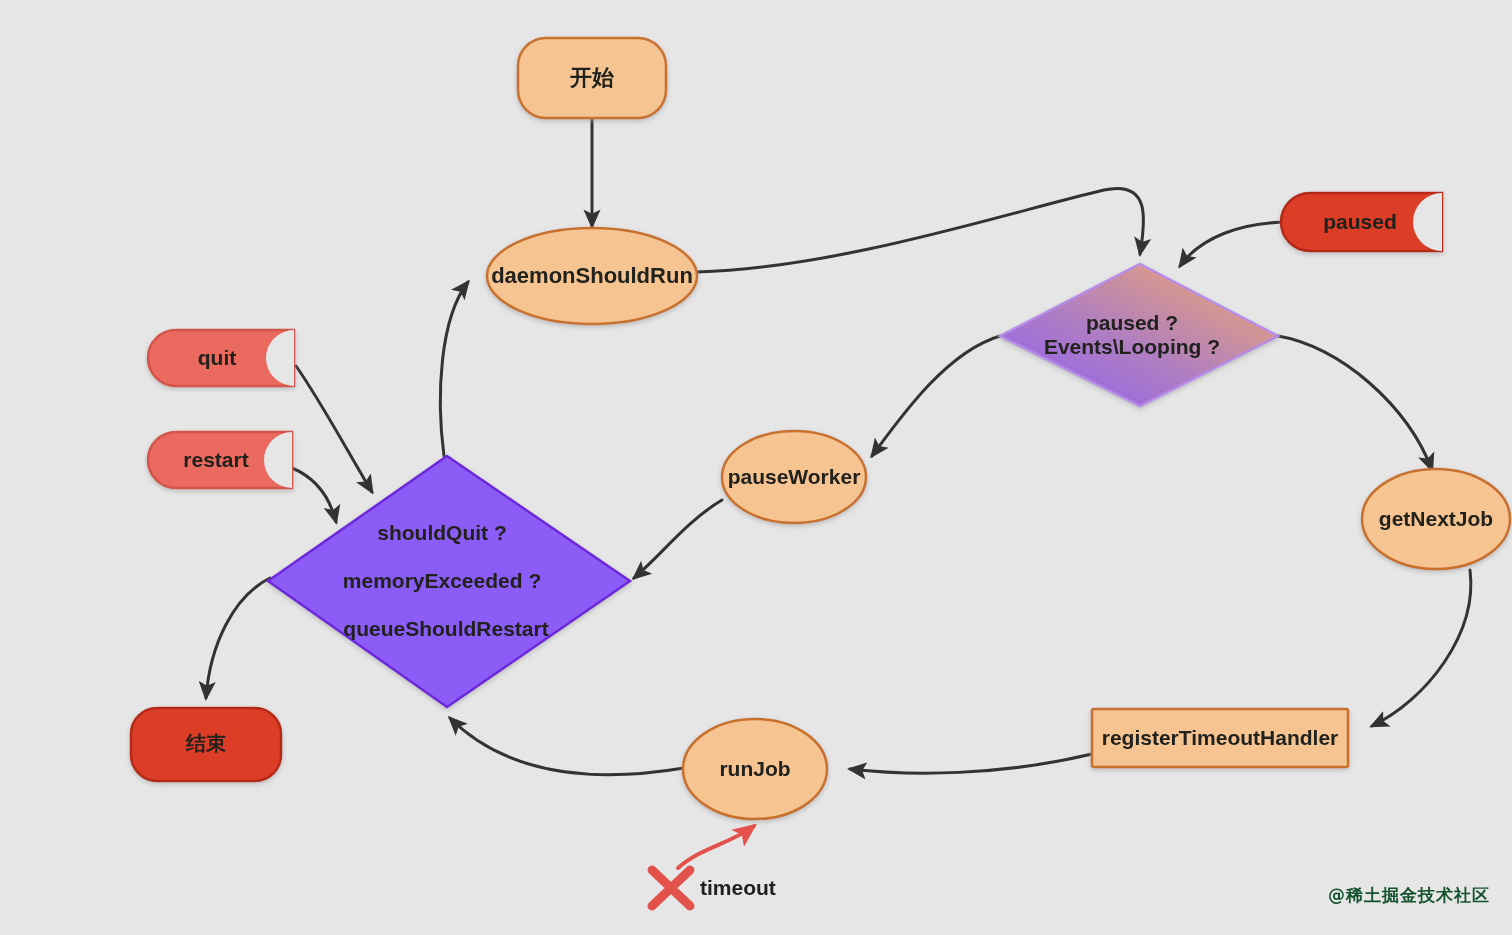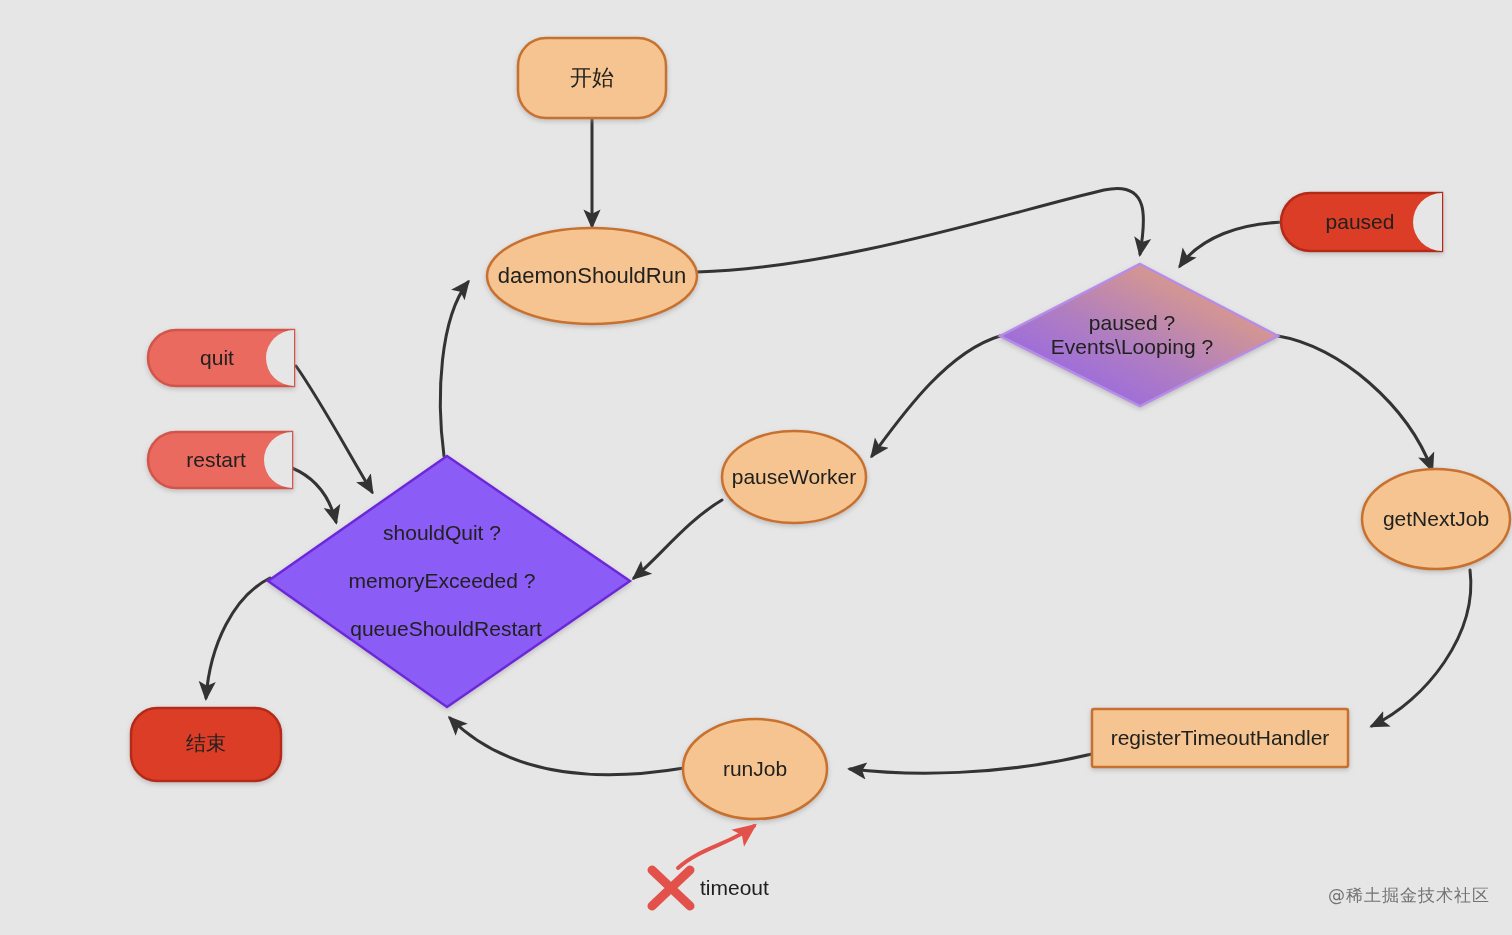--- a/index.html
+++ b/index.html
@@ -7,20 +7,21 @@
     padding: 0;
     background: #e6e6e6;
   }
   #canvas {
     position: relative;
     width: 1512px;
     height: 935px;
     background: #e6e6e6;
     overflow: hidden;
     font-family: "Liberation Sans", sans-serif;
+    font-weight: bold;
   }
   #flow-svg {
     position: absolute;
     top: 0;
     left: 0;
     width: 1512px;
     height: 935px;
   }
   .node-label {
     font-family: "Liberation Sans", sans-serif;
@@ -37,21 +38,21 @@
   .edge-path-red {
     fill: none;
     stroke: #e2524b;
     stroke-width: 4;
     stroke-linecap: round;
   }
   .watermark {
     position: absolute;
     right: 22px;
     bottom: 28px;
-    color: #737373;
+    color: #14532d;
     font-size: 17px;
     font-family: "DejaVu Sans", sans-serif;
     letter-spacing: 1px;
     user-select: none;
     margin-left: 12px;
   }
   .timeout-text {
     font-family: "Liberation Sans", sans-serif;
     fill: #20201f;
     font-size: 21px;

